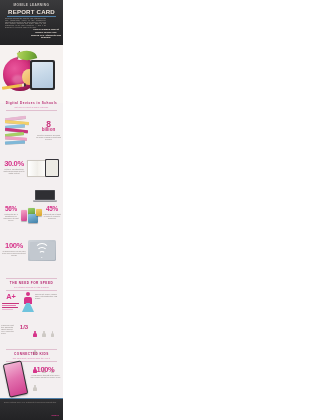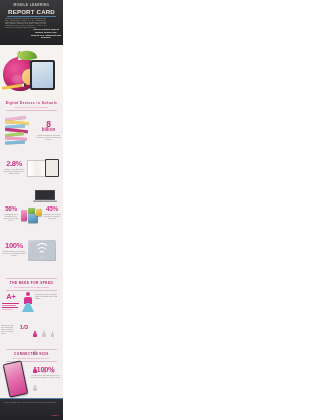--- a/index.html
+++ b/index.html
@@ -171,21 +171,21 @@
     <div class="big-num ctr">8</div>
     <div class="big-sub ctr">billion</div>
     <div class="stat-cap ctr" style="margin-top:1px;">projected worldwide spending on mobile learning products and services</div>
   </div>
 
   <div class="openbook"></div>
   <div class="ereader">
     <div class="ereader-scr"></div>
   </div>
   <div class="blk" style="left:2px;top:160px;width:24px;">
-    <div class="pct ctr">2.8%</div>
+    <div class="pct ctr">30.0%</div>
     <div class="stat-cap ctr" style="margin-top:1px;">of total K-12 instructional materials spending went to digital content</div>
   </div>
 
   <div class="laptop">
     <div class="lap-scr"></div>
     <div class="lap-base"></div>
   </div>
 
   <div class="blk" style="left:1px;top:206px;width:20px;">
     <div class="pct-sm ctr">56%</div>

